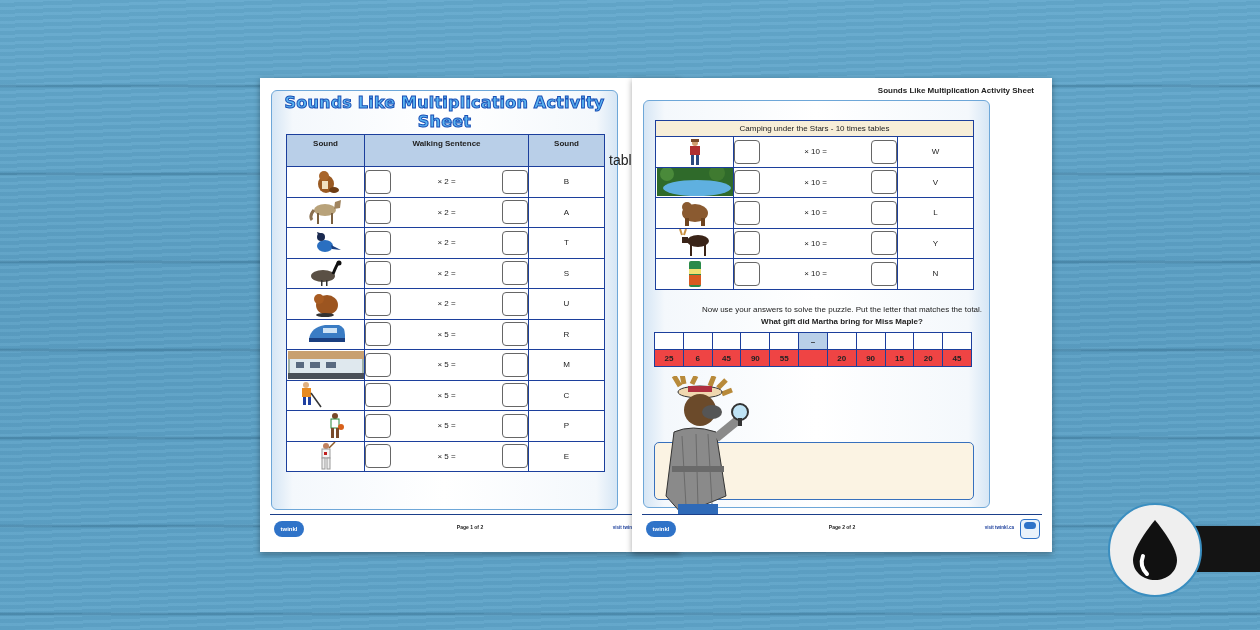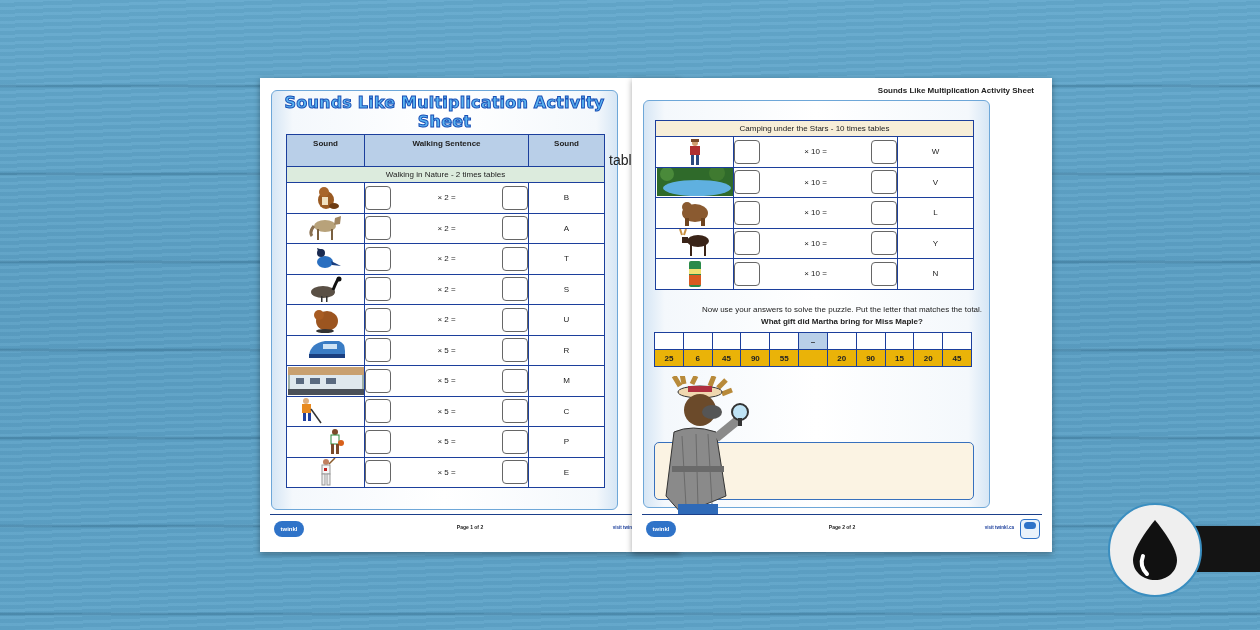--- a/index.html
+++ b/index.html
@@ -96,21 +96,21 @@
   #table2 { left: 23px; top: 42px; width: 318px; }
   #table2 .section-row td { background: #f7eed8; }
   #table2 .data-row td { height: 30.5px; }
   .puzzle-text { position: absolute; left: 0; right: 0; text-align: center; font-size: 8px; color: #222; }
   #puzzle-instr { top: 227px; }
   #puzzle-question { top: 239px; font-weight: bold; }
   #puzzle-table { left: 22px; top: 254px; width: 318px; }
   #puzzle-table td { height: 17px; font-size: 8px; font-weight: bold; }
   .answer-row td { background: #fff; }
   .answer-row td.gap { background: #b9cfe8; }
-  .number-row td { background: #eab308; }
+  .number-row td { background: #ef4444; }
   .answer-box {
     position: absolute; left: 22px; top: 364px; width: 320px; height: 58px;
     background: #fbf3e3; border: 1.5px solid #3770bd; border-radius: 5px;
   }
   .moose { position: absolute; left: 20px; top: 298px; width: 115px; height: 138px; }
 
   
   .drop-badge {
     position: absolute; left: 1108px; top: 503px; width: 94px; height: 94px;
     border-radius: 50%; background: #efefef; border: 2px solid #3a8ec0;
@@ -133,23 +133,20 @@
     <colgroup>
         <col style="width:78px">
         <col style="width:164px">
         <col style="width:76px">
       </colgroup>
     <tbody>
         <tr>
       <th>Sound</th>
       <th>Walking Sentence</th>
       <th>Sound</th>
-    </tr>
-    <tr class="section-row">
-      <td colspan="3">Walking in Nature - 2 times tables</td>
     </tr>
 
     <tr class="data-row">
       <td>
             <div class="pic">
               <svg width="28" height="26" viewBox="0 0 28 26">
                 <ellipse cx="14" cy="15" rx="8" ry="9" fill="#9a5a22"></ellipse>
                 <circle cx="12" cy="7" r="5" fill="#a8652a"></circle>
                 <ellipse cx="22" cy="21" rx="5" ry="3" fill="#6e3d14"></ellipse>
                 <rect x="10" y="12" width="6" height="8" fill="#f0e0c0"></rect>

